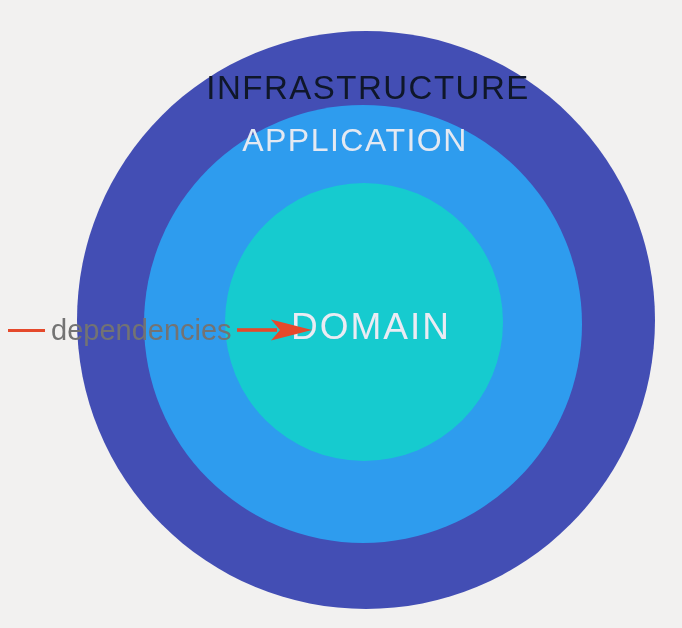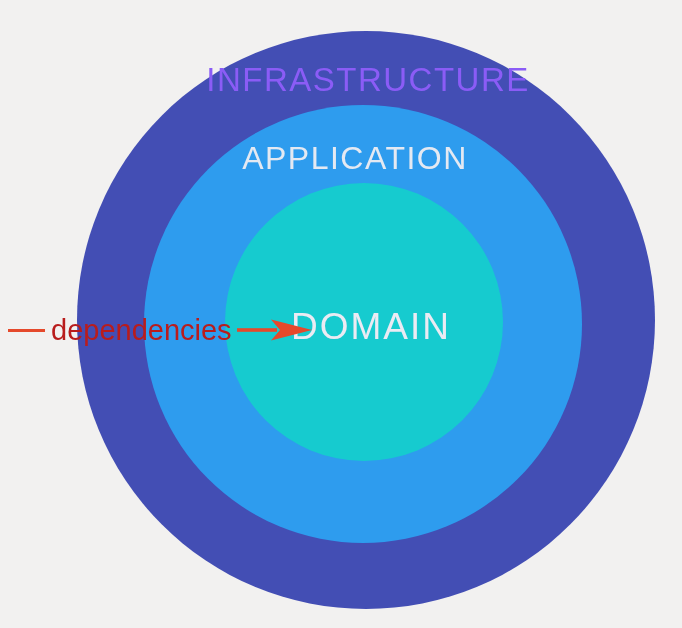--- a/index.html
+++ b/index.html
@@ -18,21 +18,21 @@
 
   .layer-label {
     position: absolute;
     transform: translate(-50%, -50%);
     white-space: nowrap;
     letter-spacing: 1.5px;
     font-weight: 400;
     user-select: none;
   }
   #label-infrastructure { left: 368px; top: 80px;  font-size: 33px; }
-  #label-application    { left: 355px; top: 158px; font-size: 32px; }
+  #label-application    { left: 355px; top: 140px; font-size: 32px; }
   #label-domain         { left: 371px; top: 327px; font-size: 37px; letter-spacing: 2px; }
 
   .annotation {
     position: absolute;
     left: 8px; top: 310px;
     height: 40px;
     display: flex;
     align-items: center;
   }
   .leader-line { width: 37px; height: 3px; margin-right: 6px; }
@@ -43,28 +43,28 @@
 <body>
 
 <div class="stage" style="background-color: rgb(242, 241, 240);">
 
   <div class="circle" id="circle-infrastructure" style="background-color: rgb(67, 78, 180);"></div>
 
   <div class="circle" id="circle-application" style="background-color: rgb(46, 156, 238);"></div>
 
   <div class="circle" id="circle-domain" style="background-color: rgb(22, 203, 207);"></div>
 
-  <div class="layer-label" id="label-infrastructure" style="color: #8b5cf6;">INFRASTRUCTURE</div>
+  <div class="layer-label" id="label-infrastructure" style="color: #0f172a; margin-top: 8px;">INFRASTRUCTURE</div>
 
   <div class="layer-label" id="label-application" style="color: rgb(228, 233, 242);">APPLICATION</div>
 
   <div class="layer-label" id="label-domain" style="color: rgb(235, 235, 243); text-align: right;">DOMAIN</div>
 
   <div class="annotation">
     <div class="leader-line" style="background-color: rgb(229, 73, 43);"></div>
-    <span class="dep-label" style="color: #b91c1c;">dependencies</span>
+    <span class="dep-label" style="color: #737373;">dependencies</span>
     <svg class="arrow-svg" width="75" height="24" viewBox="0 0 75 24">
       <rect x="0" y="10.2" width="40" height="3.6" style="fill: rgb(229, 73, 43);"></rect>
       <polygon points="34,1.5 75,12 34,22.5 43,12" style="fill: rgb(229, 73, 43);"></polygon>
     </svg>
   </div>
 
 </div>
 
 </body></html>

